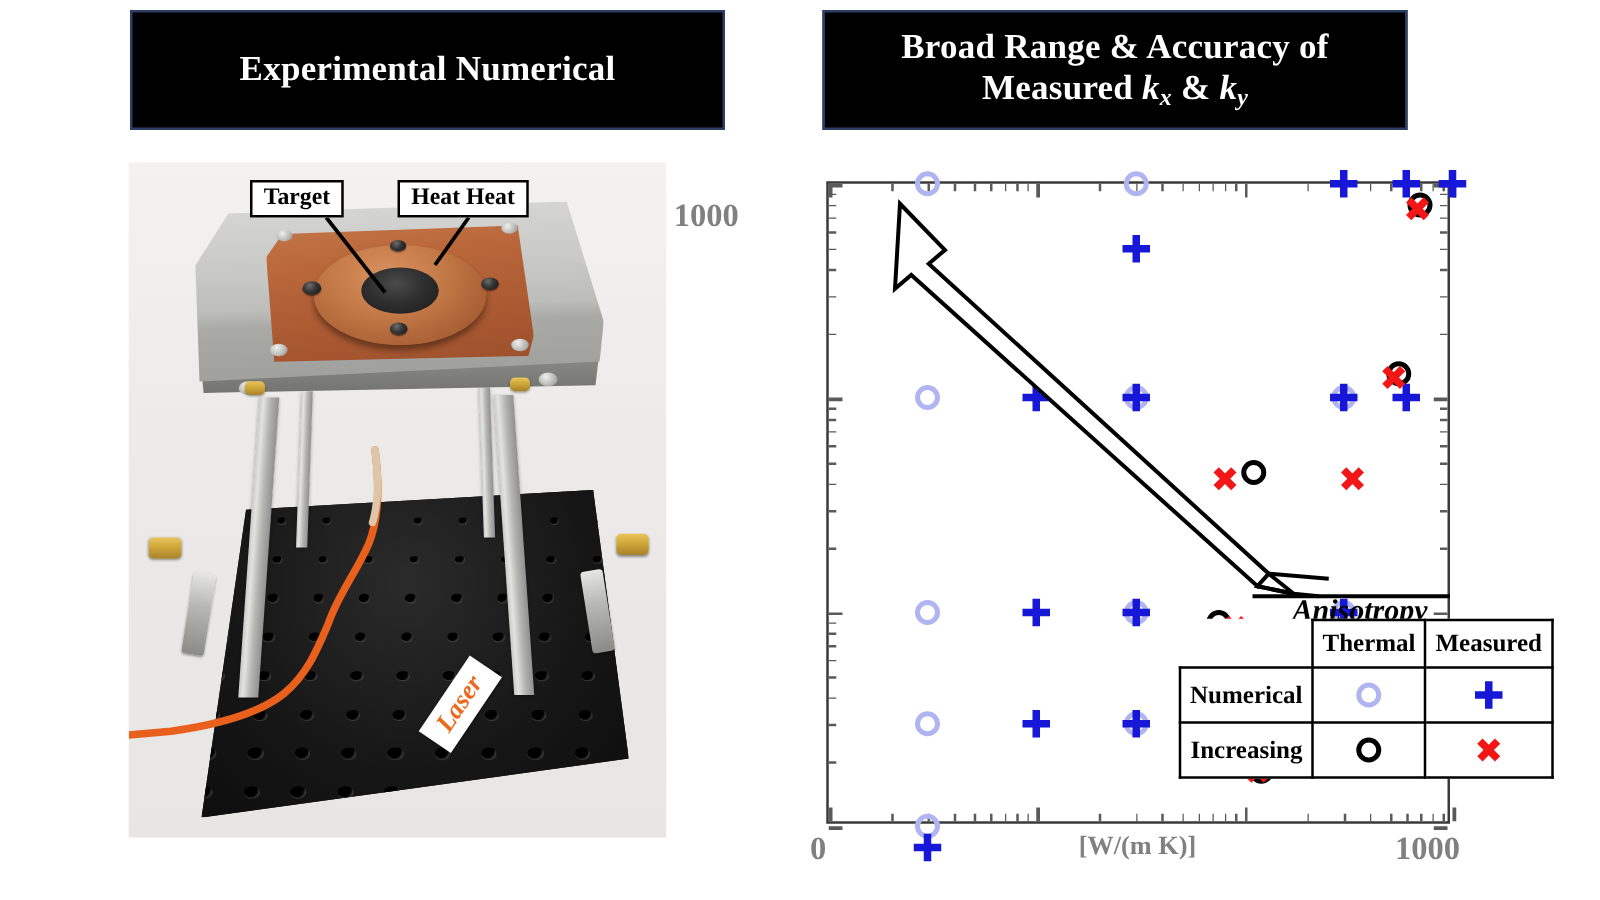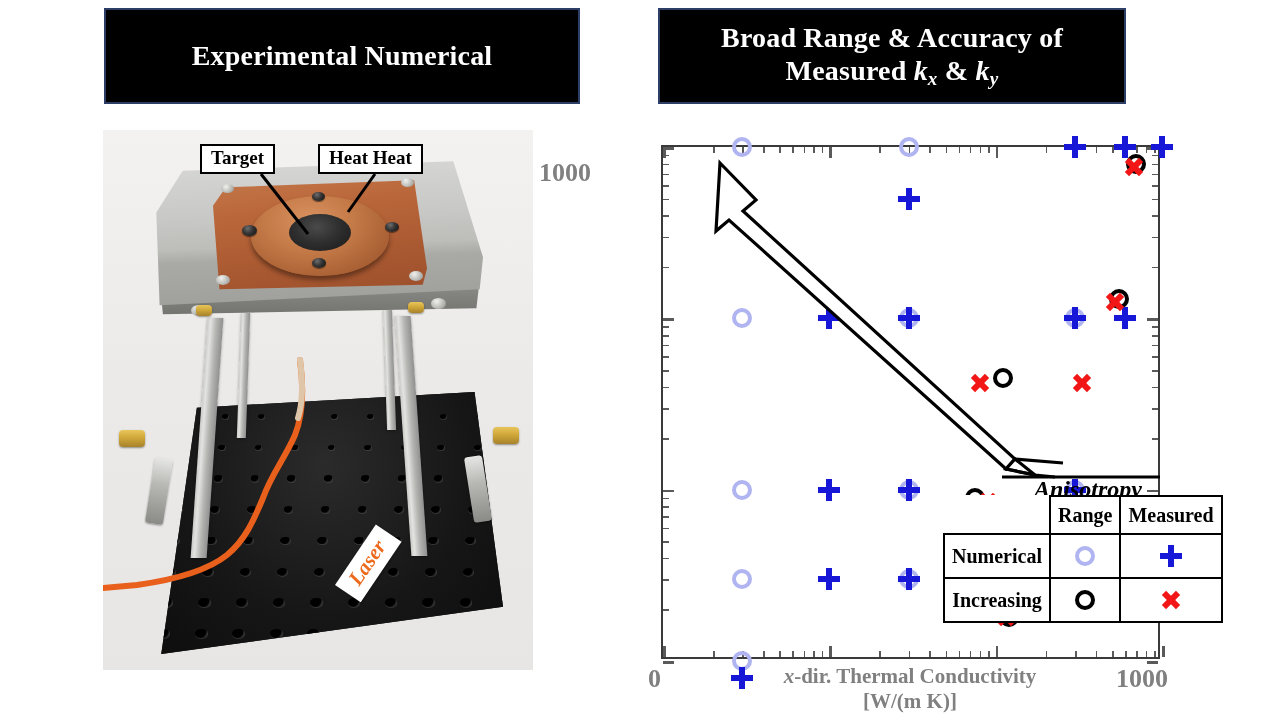--- a/index.html
+++ b/index.html
@@ -164,21 +164,21 @@
   
   #legend-table{
     position:absolute;left:280px;top:348px;border-collapse:collapse;
     background:#ffffff;
   }
   #legend-table td,#legend-table th{
     border:2px solid #000;padding:0;text-align:center;vertical-align:middle;
     font-weight:bold;font-size:20px;font-family:"Liberation Serif",serif;color:#000;
   }
   #legend-table .hdr-blank{border:none;background:transparent;}
-  #legend-table .rowlab{padding:1px 7px;text-align:center;white-space:nowrap;margin-left:36px;}
+  #legend-table .rowlab{padding:1px 7px;text-align:right;white-space:nowrap;margin-left:36px;}
   #legend-table .sym{width:74px;height:42px;}
   #legend-table th{padding:1px 7px;height:34px;}
   .sym-box{position:relative;width:100%;height:42px;}
   .sym-box .mk{left:50%;top:50%;}
 </style>
 </head>
 <body>
 
 <div class="panel" id="left-panel">
 
@@ -325,21 +325,20 @@
     </div>
   </div>
 
   <div id="plot-wrap">
 
     <div class="axis-num" id="y-top-num">1000</div>
     <div class="axis-num" id="x-zero-num">0</div>
     <div class="axis-num" id="x-max-num">1000</div>
 
     <div id="x-axis-label">
-      <span><span class="ital">x</span><span>-dir. Thermal Conductivity</span></span>
       <span class="l2">[W/(m K)]</span>
     </div>
 
     <div id="y-axis-label">
       <span><span class="ital">y</span><span>-dir. Thermal Conductivity</span></span>
       <span class="l2">[W/(m K)]</span>
     </div>
 
     <div id="plot-frame">
       <div id="plot-area">
@@ -506,21 +505,21 @@
       <div id="anisotropy-note">
         <span class="l">Anisotropy</span>
         <span class="l">In-Plane</span>
         <span class="l">Anisotropy</span>
       </div>
 
       <table id="legend-table">
         <tbody>
             <tr>
           <th class="hdr-blank"></th>
-          <th>Range</th>
+          <th>Thermal</th>
           <th>Measured</th>
         </tr>
         <tr>
           <td class="rowlab">Numerical</td>
           <td class="sym">
             <div class="sym-box">
                   <span class="mk mk-target-num"></span>
                 </div>
           </td>
           <td class="sym">

